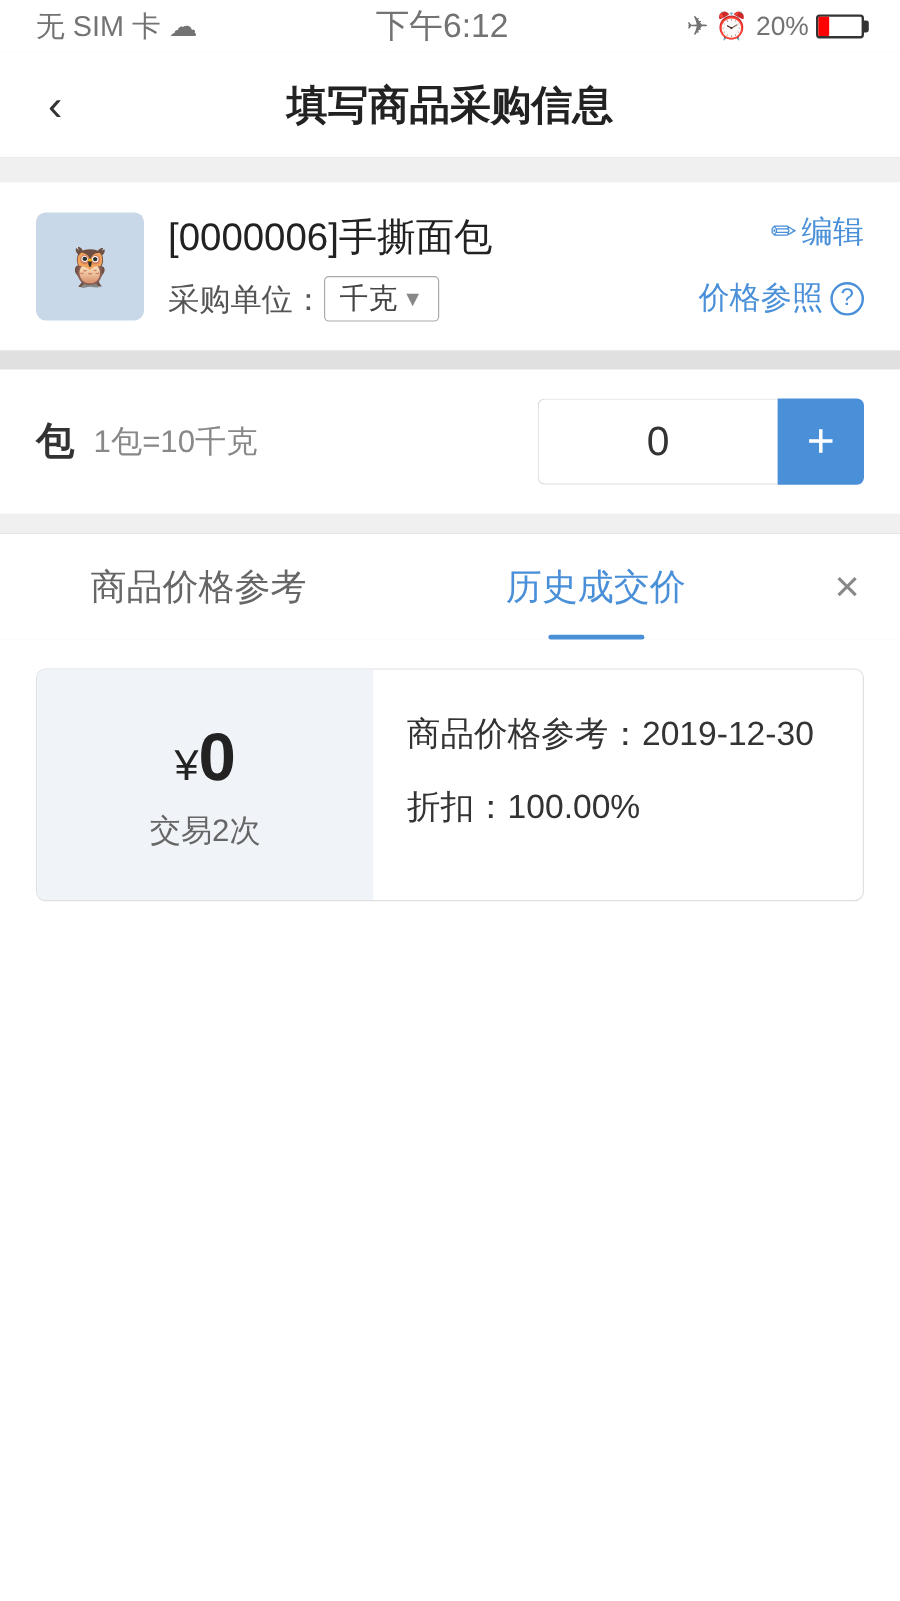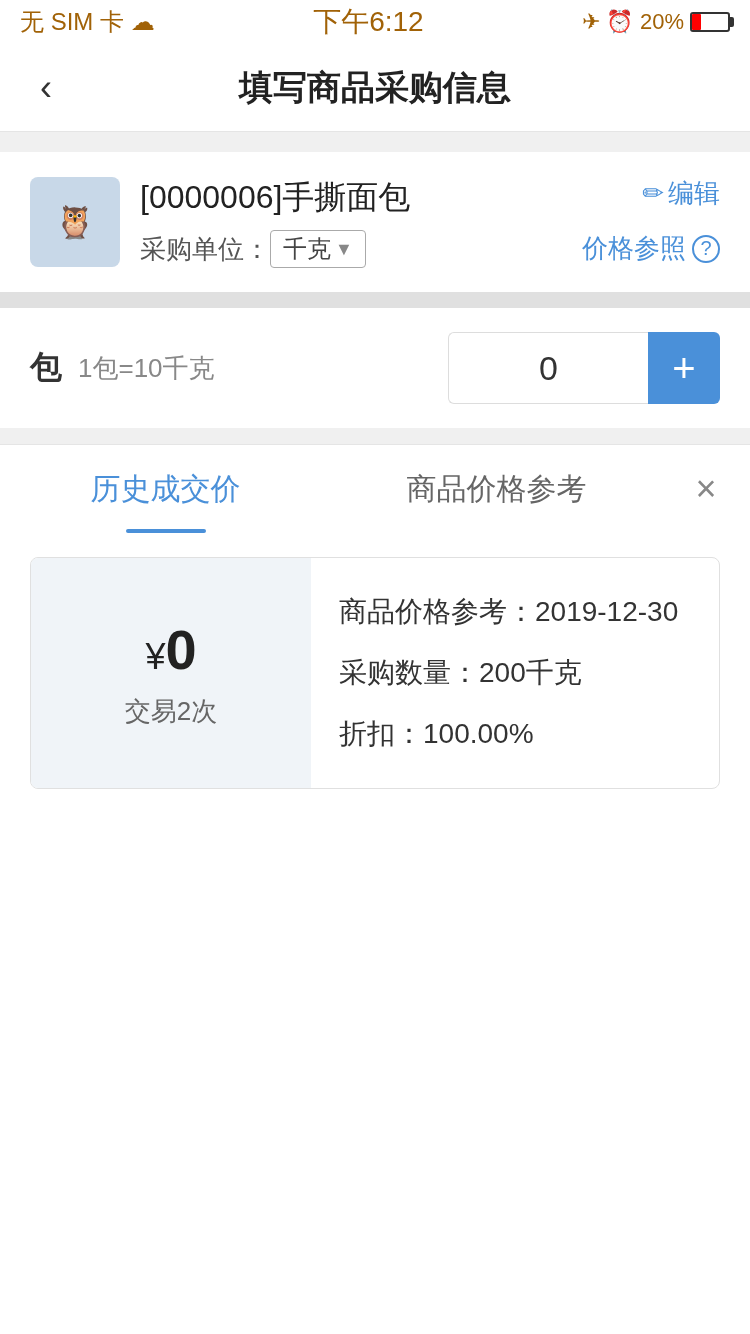--- a/index.html
+++ b/index.html
@@ -13,23 +13,23 @@
       color: #333;
     }
 
     
     .status-bar {
       display: flex;
       justify-content: space-between;
       align-items: center;
       height: 44px;
       background: #fff;
-      padding: 0 20px;
+      padding: 0 30px;
       font-size: 24px;
-      color: #a16207;
+      color: #737373;
     }
     .status-left {
       display: flex;
       align-items: center;
       gap: 8px;
     }
     .status-center {
       font-size: 28px;
       font-weight: 400;
     }
@@ -401,45 +401,42 @@
     <span class="qty-unit">包</span>
     <span class="qty-conversion">1包=10千克</span>
   </div>
   <div class="qty-control">
     <div class="qty-input-box">0</div>
     <div class="qty-plus">+</div>
   </div>
 </div>
 
 <div class="tab-bar">
+  <div class="tab-item">
+    <span>商品价格参考</span>
+  </div>
   <div class="tab-item active">
     <span>历史成交价</span>
     <div class="tab-underline"></div>
-  </div>
-  <div class="tab-item">
-    <span>商品价格参考</span>
   </div>
   <div class="tab-close">×</div>
 </div>
 
 <div class="price-content">
   <div class="price-card">
     <div class="price-card-left">
       <div class="price-amount">
         <span class="currency">¥</span><span>0</span>
       </div>
       <div class="price-trade-count">交易2次</div>
     </div>
     <div class="price-card-right">
       <div class="price-detail-row">
         <span>商品价格参考：</span><span>2019-12-30</span>
       </div>
       <div class="price-detail-row">
-        <span>采购数量：</span><span>200千克</span>
-      </div>
-      <div class="price-detail-row">
         <span>折扣：</span><span>100.00%</span>
       </div>
     </div>
   </div>
 </div>
 
 <div class="bottom-space"></div>
 
 </body></html>

